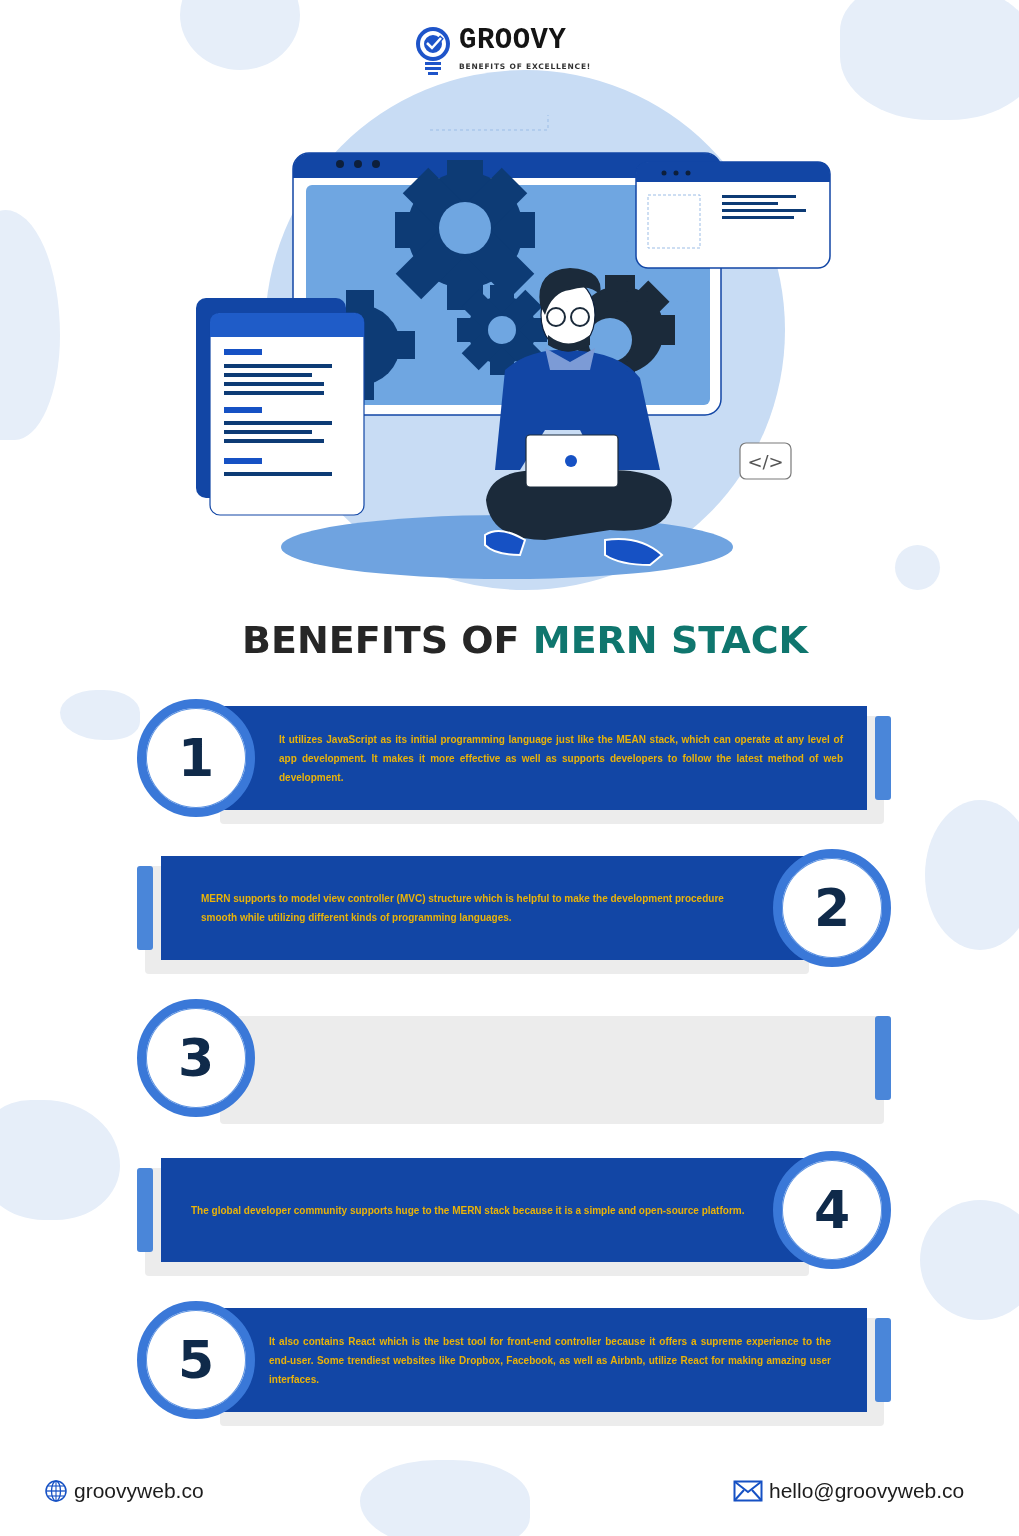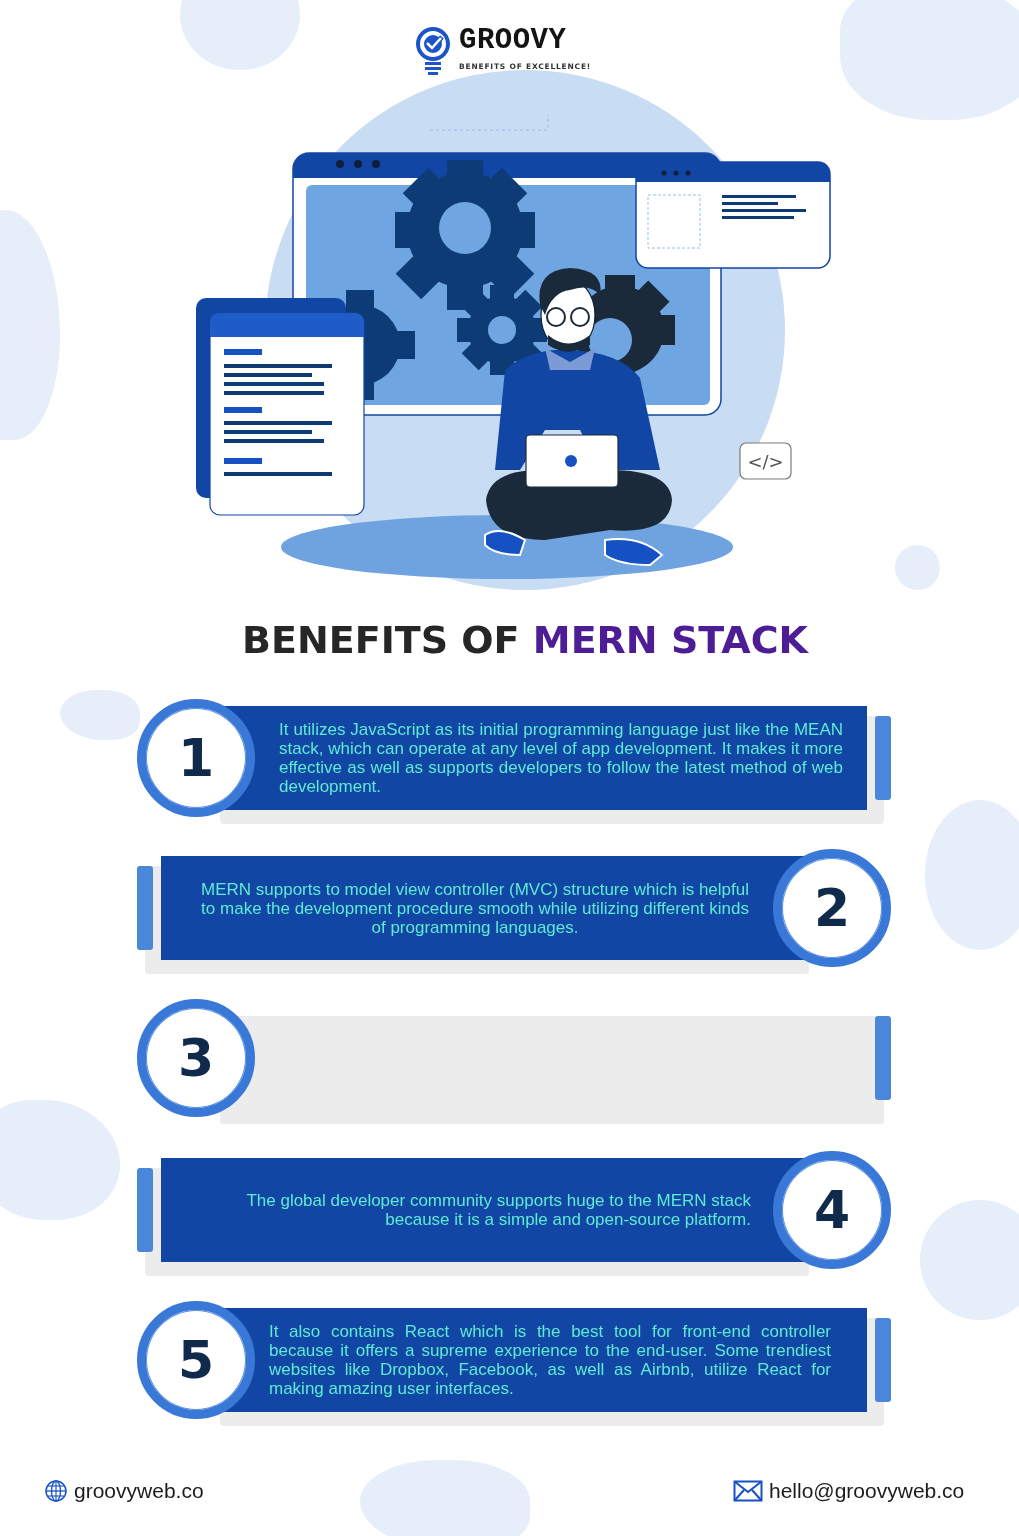--- a/index.html
+++ b/index.html
@@ -14,28 +14,28 @@
   .logo-text { margin-left: 6px; }
   .logo-name { font-family: Liberation Mono, monospace; font-weight: bold; font-size: 29px; letter-spacing: 0.5px; color: #141414; line-height: 34px; }
   .logo-tag { font-family: "DejaVu Sans", sans-serif; font-weight: bold; font-size: 7.5px; color: #333; letter-spacing: 0.8px; margin-top: 4px; }
 
   
   .illus { position: absolute; left: 0; top: 0; width: 1019px; height: 600px; }
 
   
   .heading { position: absolute; left: 0; top: 618px; width: 1050px; text-align: center; font-family: "DejaVu Sans", sans-serif; font-weight: bold; font-size: 38px; letter-spacing: 0px; }
   .heading .dark { color: #262626; }
-  .heading .blue { color: #4c1d95; }
+  .heading .blue { color: #0f766e; }
 
   
   .card { position: absolute; height: 104px; }
   .card .shadow { position: absolute; background: #ececec; border-radius: 4px; }
   .card .body { position: absolute; background: #1246a5; top: 0; height: 104px; display: flex; align-items: center; }
   .card .tab { position: absolute; background: #4a86d9; width: 16px; top: 10px; height: 84px; border-radius: 3px; }
-  .card .text { color: #5eead4; font-weight: normal; font-size: 17px; line-height: 19px; }
+  .card .text { color: #eab308; font-weight: bold; font-size: 10px; line-height: 19px; }
   .circle { position: absolute; width: 118px; height: 118px; border-radius: 50%; background: #ffffff; border: 9px solid #3a78d8; display: flex; align-items: center; justify-content: center; box-shadow: 0 0 0 1px #5b92e2 inset; }
   .circle span { font-family: "DejaVu Sans", sans-serif; font-weight: bold; font-size: 52px; color: #0f2a4a; }
 
   
   .footer-item { position: absolute; top: 1472px; display: flex; align-items: center; font-size: 21px; color: #1c1c1c; margin-top: 7px; }
   .footer-item svg { margin-right: 6px; }
 </style>
 </head>
 <body>
 
@@ -168,21 +168,21 @@
   </div>
   <div class="circle" style="left:137px;top:-7px;">
       <span>1</span>
     </div>
 </div>
 
 <div class="card" style="left:0;top:856px;width:1019px;">
   <div class="shadow" style="left:145px;top:10px;width:664px;height:108px;"></div>
   <div class="tab" style="left:137px;"></div>
   <div class="body" style="left:161px;width:660px;padding-left:40px;padding-right:72px;">
-    <div class="text" style="text-align:center;">MERN supports to model view controller (MVC) structure which is helpful to make the development procedure smooth while utilizing different kinds of programming languages.</div>
+    <div class="text" style="text-align:left;">MERN supports to model view controller (MVC) structure which is helpful to make the development procedure smooth while utilizing different kinds of programming languages.</div>
   </div>
   <div class="circle" style="left:773px;top:-7px;">
       <span>2</span>
     </div>
 </div>
 
 <div class="card" style="left:0;top:1006px;width:1019px;">
   <div class="shadow" style="left:220px;top:10px;width:664px;height:108px;"></div>
   <div class="tab" style="left:875px;"></div>
   <div class="circle" style="left:137px;top:-7px;">

